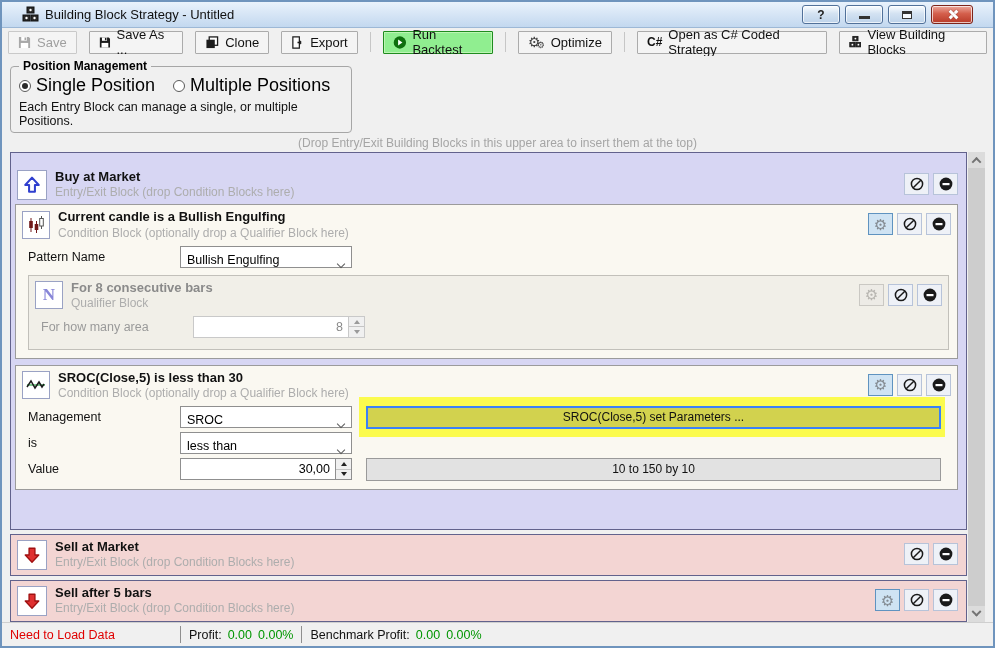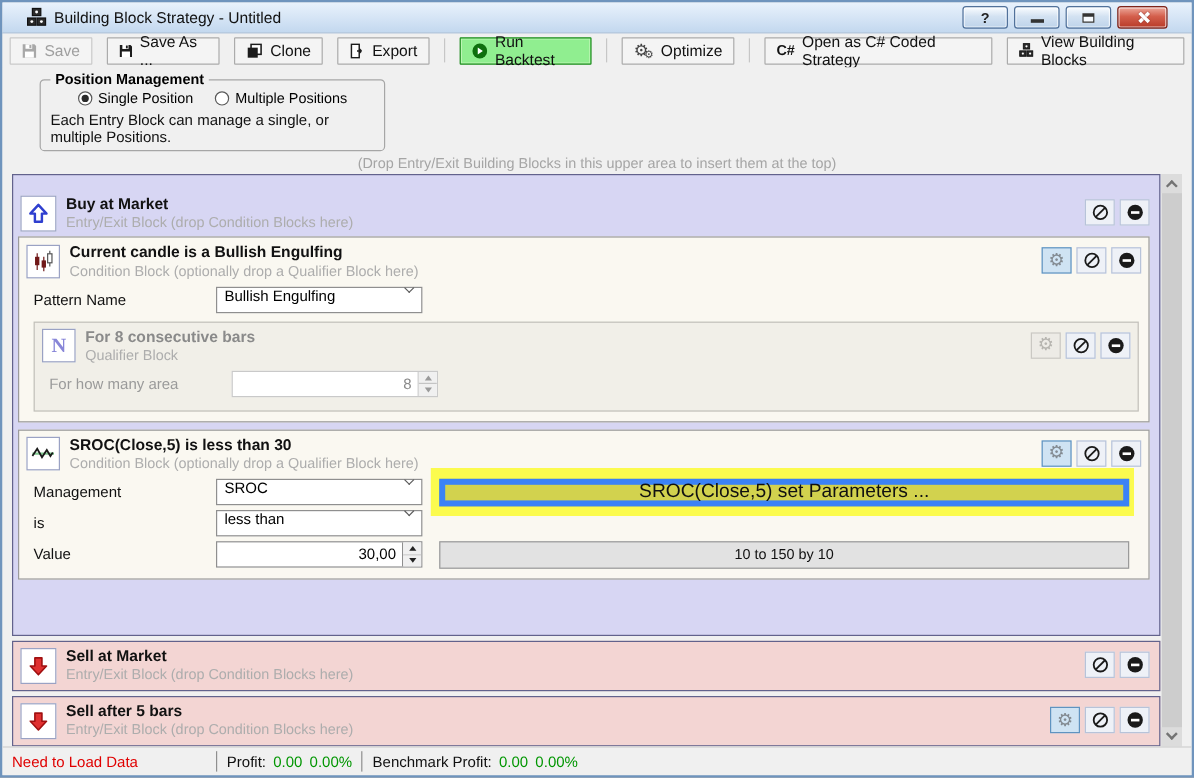--- a/index.html
+++ b/index.html
@@ -51,23 +51,23 @@
   
   .tabs{ height:22px; flex:none; display:flex; align-items:flex-end; padding:0 4px; background:#f0f0f0; position:relative; }
   .tabs::after{ content:""; position:absolute; left:0; right:0; bottom:0; height:1px; background:#b9b9b9; }
   .tab{
     height:20px; padding:0 8px; display:flex; align-items:center; font-size:12.5px;
     border:1px solid #b9b9b9; border-bottom:none; background:#ececec; color:#222; margin-right:2px;
   }
   .tab.active{ height:22px; background:#fff; z-index:2; }
   
   .content{ flex:1; min-height:0; display:flex; flex-direction:column; padding:6px 8px 0 8px; background:#f0f0f0; }
-  .groupbox{ width:288px; flex:none; border:1px solid #a6a6a6; border-radius:4px; position:relative; padding:8px 8px 4px 8px; margin-top:4px;margin-left:23px; }
+  .groupbox{ width:342px; flex:none; border:1px solid #a6a6a6; border-radius:4px; position:relative; padding:8px 8px 4px 8px; margin-top:4px; }
   .groupbox-title{ position:absolute; top:-8px; left:8px; background:#f0f0f0; padding:0 4px; font-size:12px; font-weight:bold; }
-  .radio-row{ display:flex; align-items:center; gap:18px; font-size:12px; margin-bottom:4px;justify-content:center; }
+  .radio-row{ display:flex; align-items:center; gap:18px; font-size:18px; margin-bottom:4px; }
   .radio{ display:flex; align-items:center; gap:5px; }
   .radio-circle{ width:12px; height:12px; border:1px solid #5a5a5a; border-radius:50%; background:#fff; display:flex; align-items:center; justify-content:center; }
   .radio-circle.sel::after{ content:""; width:6px; height:6px; border-radius:50%; background:#2a2a2a; }
   .group-desc{ font-size:12.5px; color:#111; }
   .drop-hint{ flex:none; text-align:center; font-size:12px; color:#a5a5a5; padding:3px 0 2px 0; }
   
   .design-row{ flex:1; min-height:0; display:flex; }
   .blocks-col{ flex:1; min-width:0; display:flex; flex-direction:column; }
   .scrollbar{ width:17px; flex:none; margin-left:1px; background:#cdcdcd; position:relative; }
   .scroll-arrow{ position:absolute; left:0; width:17px; height:16px; background:#dcdcdc; display:flex; align-items:center; justify-content:center; }
@@ -89,41 +89,41 @@
   .ctrl-btn{ width:25px; height:22px; border:1px solid #b7c3d9; background:#eef1f7; display:flex; align-items:center; justify-content:center; }
   .ctrl-btn .gear-glyph{ color:#838a91; font-size:15px; }
   .ctrl-btn.gear-on{ background:#cfe3f3; border-color:#5f93c0; }
   .ctrl-btn.gear-off{ background:#edebe6; border-color:#cac8c3; }
   .ctrl-btn.gear-off .gear-glyph{ color:#b7b5b0; }
   .cond{ background:#faf8f1; border:1px solid #9b9b9b; margin:2px 0 4px 0; padding:0 6px 6px 4px; }
   .qual{ background:#f1efe8; border:1px solid #c2c0ba; margin:6px 2px 2px 8px; padding:0 6px 8px 4px; }
   .frow{ display:flex; align-items:center; height:24px; margin:2px 4px 2px 8px; font-size:12.5px; position:relative; }
   .frow .flabel{ width:152px; flex:none; color:#111; }
   .flabel.dim{ color:#9a9a9a; }
-  .combo{ width:172px; height:22px; flex:none; border:1px solid #8f8f8f; background:#fff; display:flex; align-items:flex-start; justify-content:space-between; padding:0 7px 0 6px; font-size:12.5px; }
+  .combo{ width:172px; height:22px; flex:none; border:1px solid #8f8f8f; background:#fff; display:flex; align-items:flex-end; justify-content:space-between; padding:0 7px 0 6px; font-size:12.5px; }
   .combo-chev{ width:6px; height:6px; border-left:1.5px solid #5a5a5a; border-top:1.5px solid #5a5a5a; transform:rotate(-135deg); margin-top:-3px; }
   .num-input{ width:172px; height:22px; flex:none; border:1px solid #8f8f8f; background:#fff; display:flex; }
   .num-input.disabled{ border-color:#c9c9c9; }
   .num-val{ flex:1; text-align:right; padding:3px 5px 0 0; font-size:12.5px; }
   .num-input.disabled .num-val{ color:#8a8a8a; }
   .spinner{ width:16px; flex:none; border-left:1px solid #8f8f8f; display:flex; flex-direction:column; }
   .num-input.disabled .spinner{ border-left-color:#c9c9c9; }
   .spin-cell{ flex:1; background:#f0f0f0; display:flex; align-items:center; justify-content:center; }
   .spin-cell.up{ border-bottom:1px solid #c4c4c4; }
   .tri-up{ width:0; height:0; border-left:3.5px solid transparent; border-right:3.5px solid transparent; border-bottom:4.5px solid #222; }
   .tri-down{ width:0; height:0; border-left:3.5px solid transparent; border-right:3.5px solid transparent; border-top:4.5px solid #222; }
   .num-input.disabled .tri-up{ border-bottom-color:#9a9a9a; }
   .num-input.disabled .tri-down{ border-top-color:#9a9a9a; }
   .fgap{ width:14px; flex:none; }
   .wide-btn{ flex:1; height:23px; border:1px solid #b5b3ae; background:#e8e6e1; display:flex; align-items:center; justify-content:center; font-size:12px; margin-right:6px; }
   .wide-btn.disabled{ color:#a3a19c; }
   .wide-btn.range{ background:#e2e2e2; border-color:#9a9a9a; color:#111; }
   .param-wrap{ flex:1; position:relative; margin-right:6px; height:23px; }
   .param-yellow{ position:absolute; left:-7px; right:-4px; top:-9px; bottom:-8px; background:#fbfb4e; }
-  .param-btn{ position:absolute; inset:0; border:5px solid #3b82f6; background:#d2d24e; display:flex; align-items:center; justify-content:center; font-size:16px; color:#111; }
+  .param-btn{ position:absolute; inset:0; border:2px solid #3b82f6; background:#d2d24e; display:flex; align-items:center; justify-content:center; font-size:12px; color:#111; }
   
   .statusbar{ height:24px; flex:none; display:flex; align-items:center; background:#f0f0f0; border-top:1px solid #cfcfcf; font-size:12.5px; padding:0 8px; }
   .status-msg{ color:#e00000; width:162px; flex:none; }
   .ssep{ width:1px; height:17px; background:#8f8f8f; margin:0 8px; flex:none; }
   .sgreen{ color:#009600; margin-left:6px; }
   .slabel{ color:#111; }
 </style>
 </head>
 <body>
 

